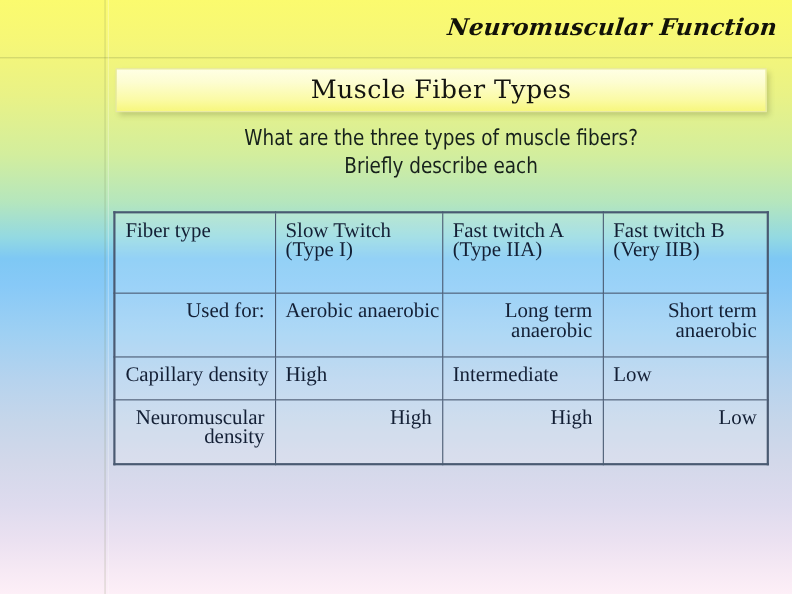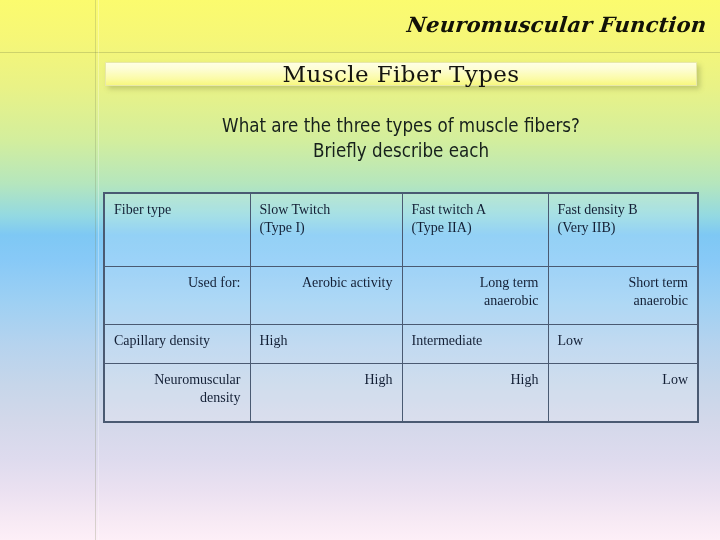--- a/index.html
+++ b/index.html
@@ -79,21 +79,21 @@
     white-space: nowrap;
     transform: skewX(-6deg);
   }
 
   
   #title-box {
     position: absolute;
     left: 105px;
     top: 62px;
     width: 592px;
-    height: 24px;
+    height: 40px;
     box-sizing: border-box;
     background: linear-gradient(to bottom,
         #ffffe4 0%,
         #fdfdd2 30%,
         #fbfba6 72%,
         #f7f77e 100%);
     border: 1px solid #e8e8a8;
     box-shadow: 3px 3px 5px rgba(100, 110, 60, 0.30);
     display: flex;
     align-items: center;
@@ -131,21 +131,21 @@
     top: 192px;
     width: 594px;
     border-collapse: collapse;
     border: 2px solid #4a5a72;
     table-layout: fixed;
     font-family: "Liberation Serif", "DejaVu Serif", serif;
   }
   #fiber-table td {
     border: 1px solid #4a5a72;
     padding: 7px 9px 7px 9px;
-    font-size: 14px;
+    font-size: 19px;
     line-height: 18px;
     color: #131f35;
     vertical-align: top;
     background: rgba(255, 255, 255, 0.17);
   }
   #fiber-table tr.r-head td { height: 58px; }
   #fiber-table tr.r-1 td,
   #fiber-table tr.r-2 td,
   #fiber-table tr.r-4 td { height: 24px; }
   #fiber-table tr.r-3 td,
@@ -193,34 +193,34 @@
         </td>
         <td>
           <span class="cell-line">Slow Twitch</span>
           <span class="cell-line">(Type I)</span>
         </td>
         <td>
           <span class="cell-line">Fast twitch A</span>
           <span class="cell-line">(Type IIA)</span>
         </td>
         <td>
-          <span class="cell-line">Fast density B</span>
+          <span class="cell-line">Fast twitch B</span>
           <span class="cell-line">(Very IIB)</span>
         </td>
       </tr>
 
 
 
       <tr class="r-3">
         <td>
           <span class="cell-line">Used for:</span>
           <span class="cell-line"></span>
         </td>
         <td>
-          <span class="cell-line">Aerobic activity</span>
+          <span class="cell-line">Aerobic anaerobic</span>
           <span class="cell-line"></span>
         </td>
         <td>
           <span class="cell-line">Long term</span>
           <span class="cell-line">anaerobic</span>
         </td>
         <td>
           <span class="cell-line">Short term</span>
           <span class="cell-line">anaerobic</span>
         </td>

